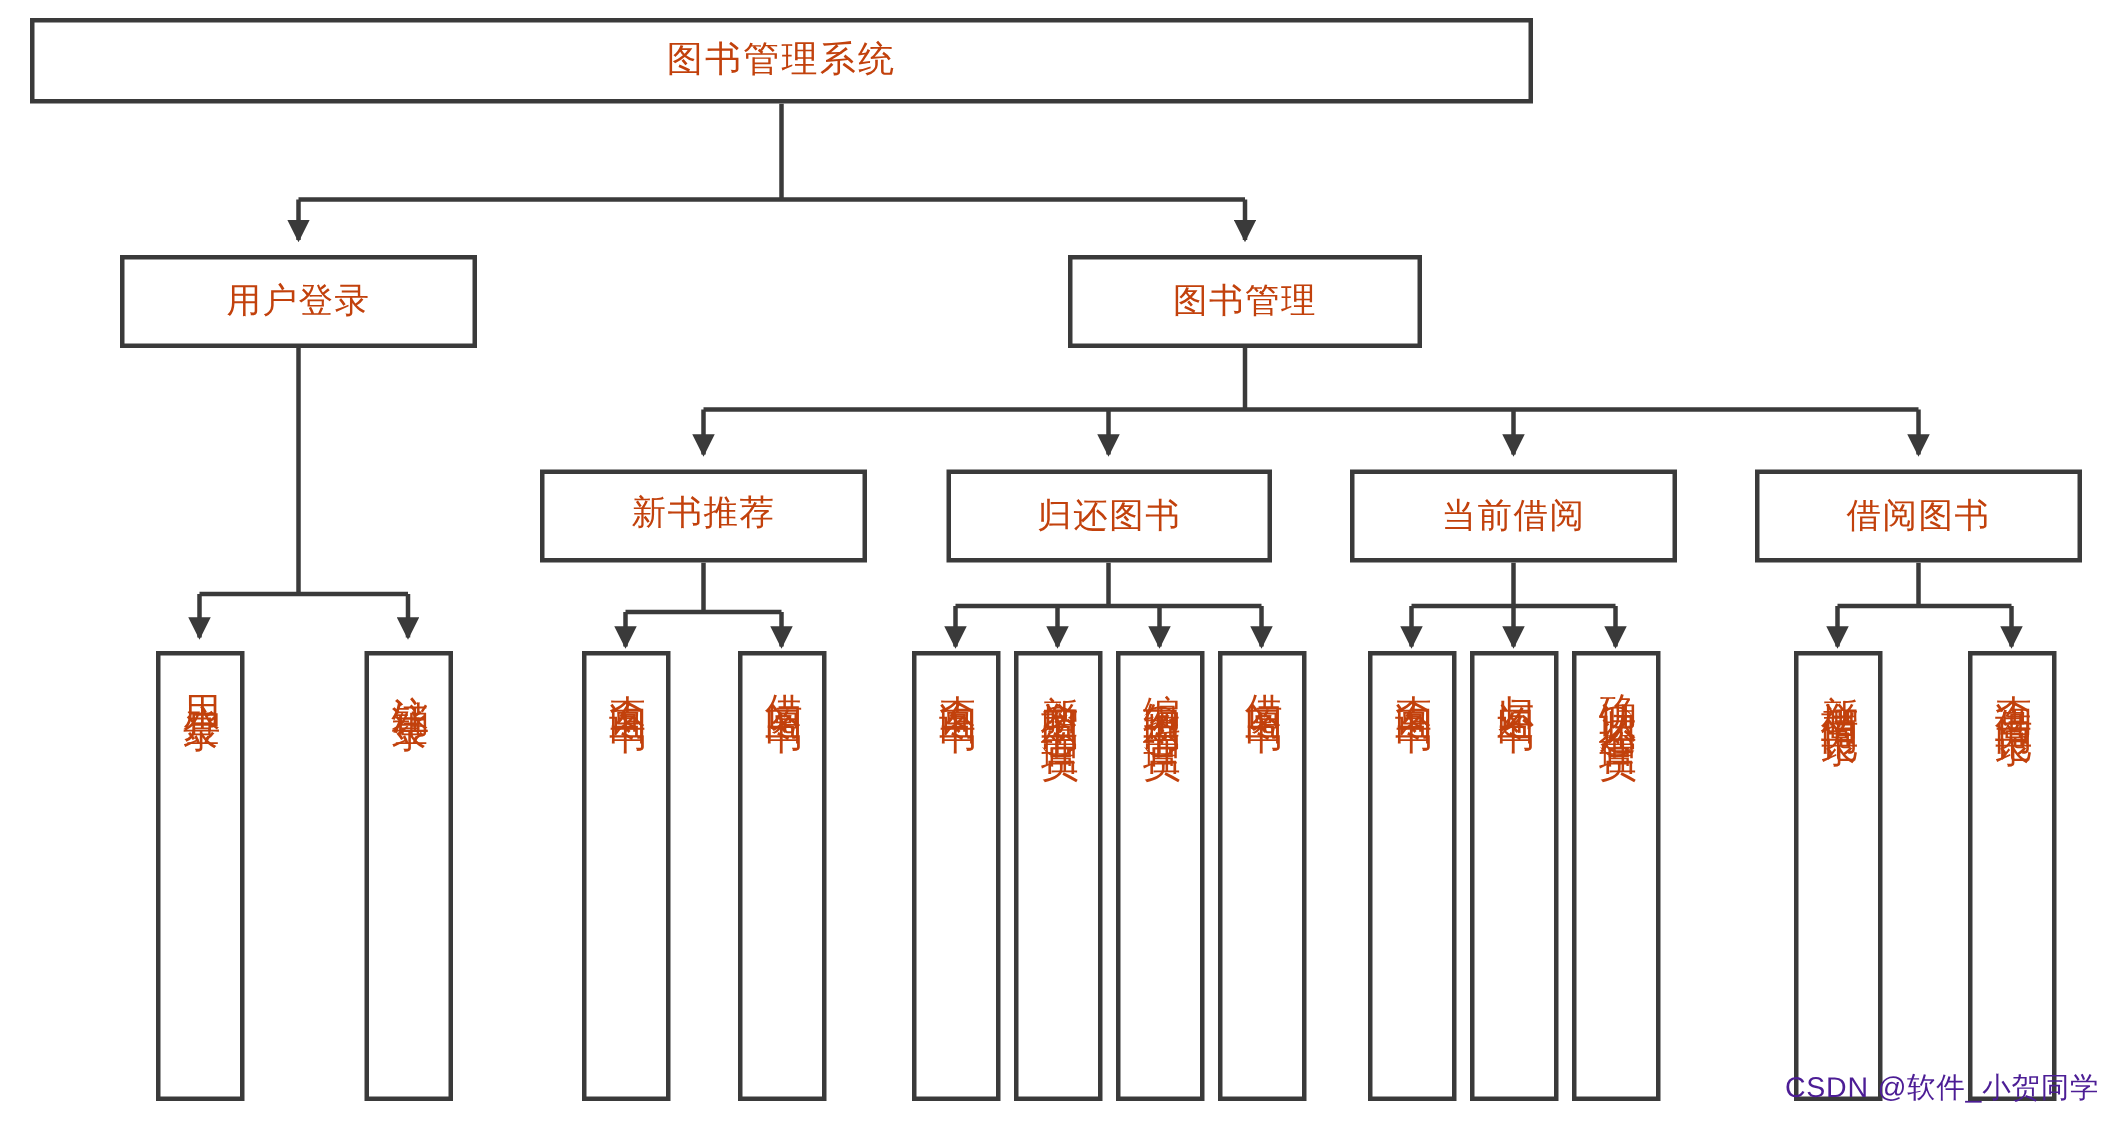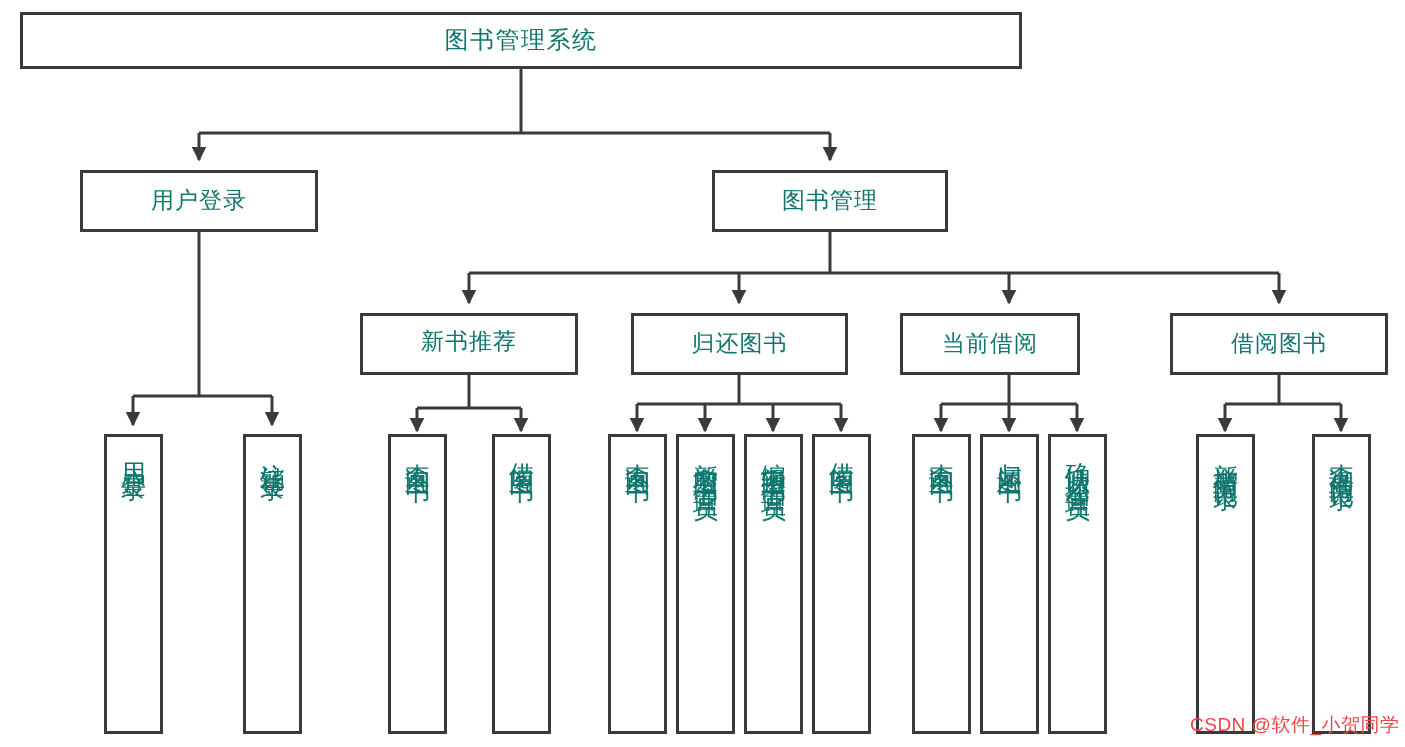--- a/index.html
+++ b/index.html
@@ -28,21 +28,21 @@
     pointer-events: none;
   }
   .node {
     position: absolute;
     box-sizing: border-box;
     background: #ffffff;
     border: 3px solid #3a3a3a;
     display: flex;
     align-items: center;
     justify-content: center;
-    color: #0f766e;
+    color: #c2410c;
     z-index: 2;
   }
   .node .label {
     display: block;
     text-align: center;
     line-height: 1.18;
     white-space: nowrap;
   }
   
   .node.h .label {
@@ -62,21 +62,21 @@
     writing-mode: vertical-rl;
     text-orientation: upright;
     font-size: 25px;
     letter-spacing: 5px;
     line-height: 1;
     margin: 0 auto;
   }
   .watermark {
     position: absolute;
     font-size: 19px;
-    color: #ef4444;
+    color: #4c1d95;
     white-space: nowrap;
     z-index: 5;
     letter-spacing: 0.5px;
   }
 </style>
 </head>
 <body>
 
 <div id="canvas">
 
@@ -140,21 +140,21 @@
   <div class="node h" style="left:712px; top:170px; width:236px; height:62px;">
     <span class="label">图书管理</span>
   </div>
 
   <div class="node h" style="left:360px; top:313px; width:218px; height:62px;font-family:Liberation Mono, monospace;">
     <span class="label">新书推荐</span>
   </div>
   <div class="node h" style="left:631px; top:313px; width:217px; height:62px;">
     <span class="label">归还图书</span>
   </div>
-  <div class="node h" style="left:900px; top:313px; width:180px; height:62px;">
+  <div class="node h" style="left:900px; top:313px; width:218px; height:62px;">
     <span class="label">当前借阅</span>
   </div>
   <div class="node h" style="left:1170px; top:313px; width:218px; height:62px;">
     <span class="label">借阅图书</span>
   </div>
 
   <div class="node v" style="left:104px; top:434px; width:59px; height:300px;">
     <span class="label">用户登录</span>
   </div>
   <div class="node v" style="left:243px; top:434px; width:59px; height:300px;">

